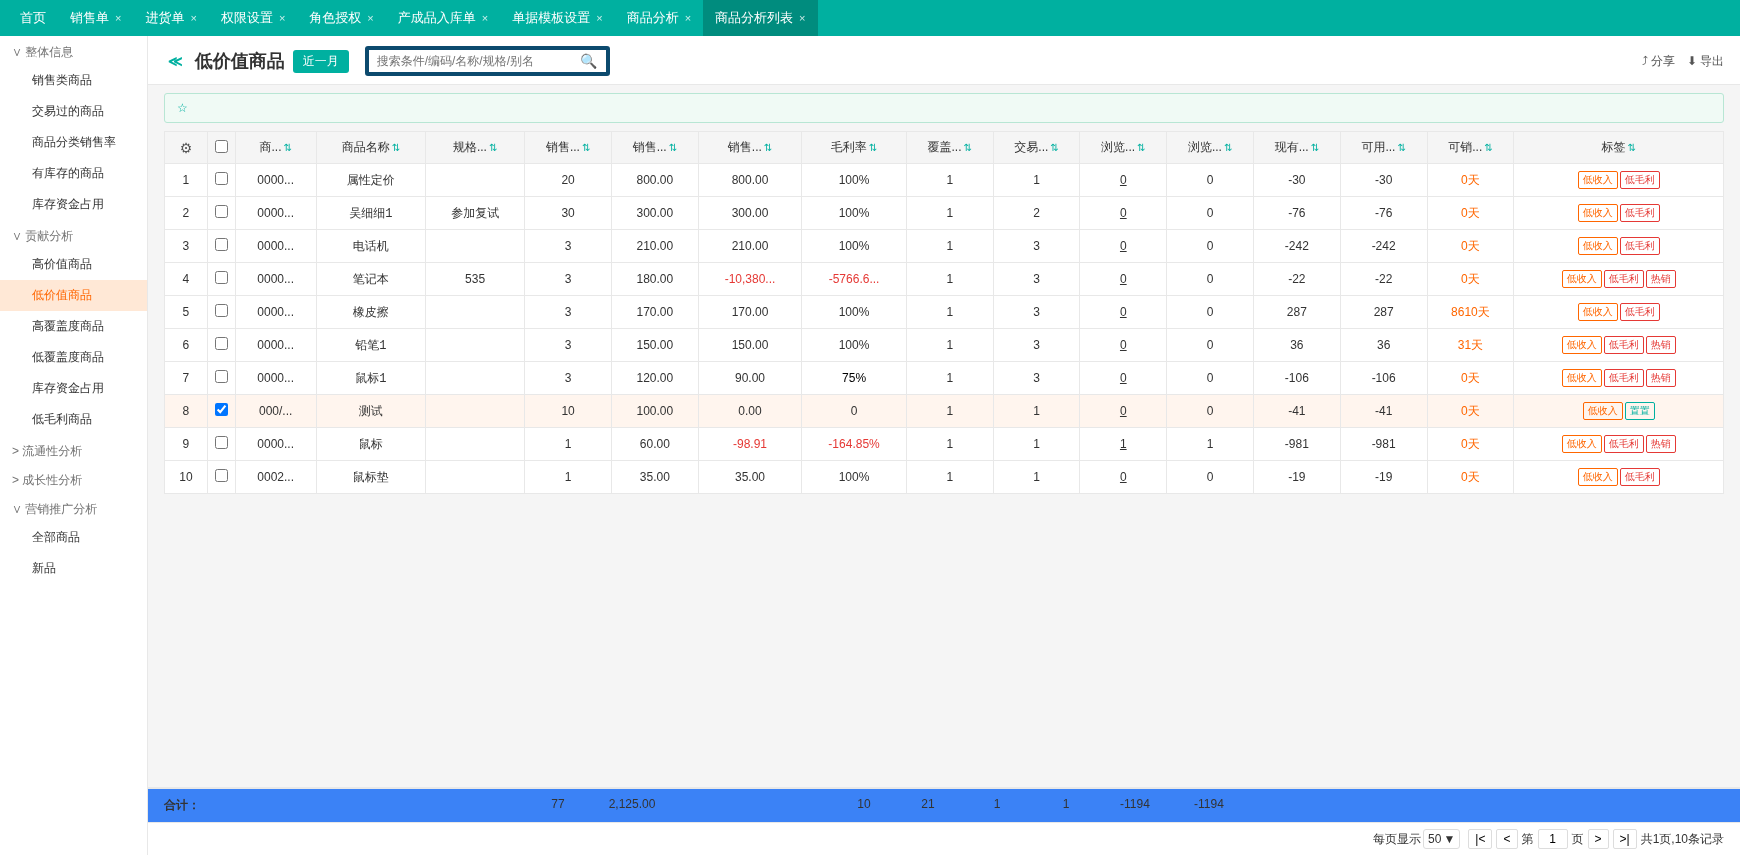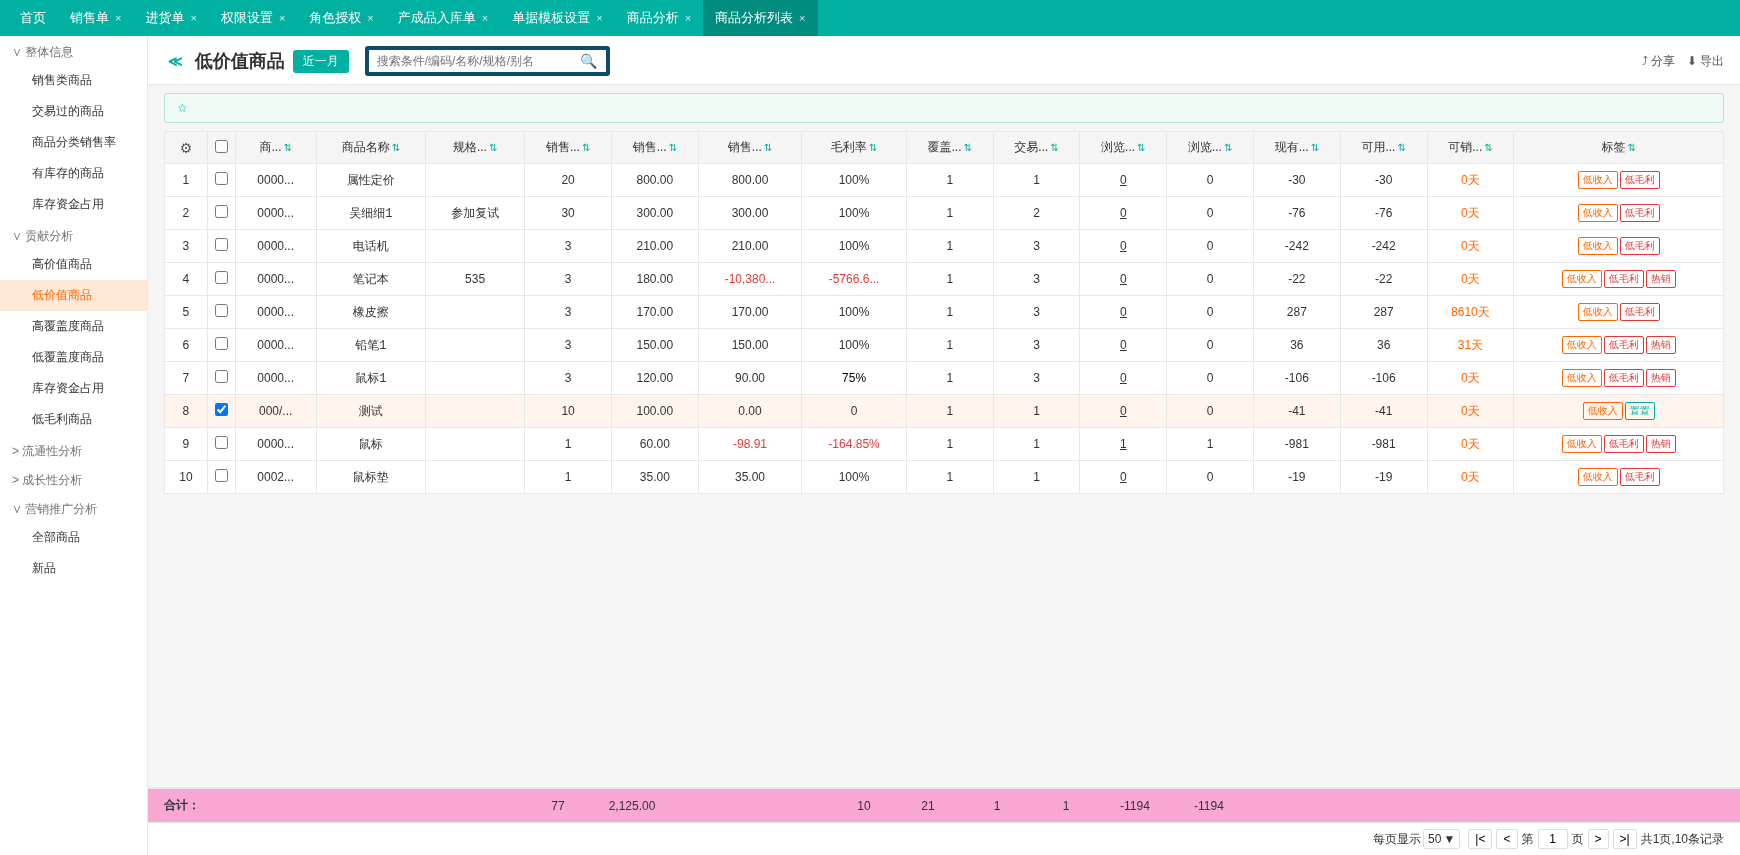--- a/index.html
+++ b/index.html
@@ -175,25 +175,25 @@
       margin: 1px;
     }
     .tag-orange { color: #ff6600; border-color: #ff6600; }
     .tag-red { color: #e53935; border-color: #e53935; font-family: Liberation Mono, monospace; }
     .tag-green { color: #00b0a0; border-color: #00b0a0; }
     .underline-link { text-decoration: underline; cursor: pointer; }
     .checkbox-cell { width: 28px; }
 
     
     .footer-bar {
-      background: #f9a8d4;
+      background: #3b82f6;
       border-top: 2px solid #e8e8e8;
       padding: 8px 16px;
       display: flex;
-      align-items: center;
+      align-items: flex-start;
       font-size: 12px;
     }
     .footer-label { font-weight: bold; margin-right: 8px; min-width: 40px; }
 
     
     .pagination-bar {
       display: flex;
       align-items: center;
       justify-content: flex-end;
       padding: 6px 16px;

